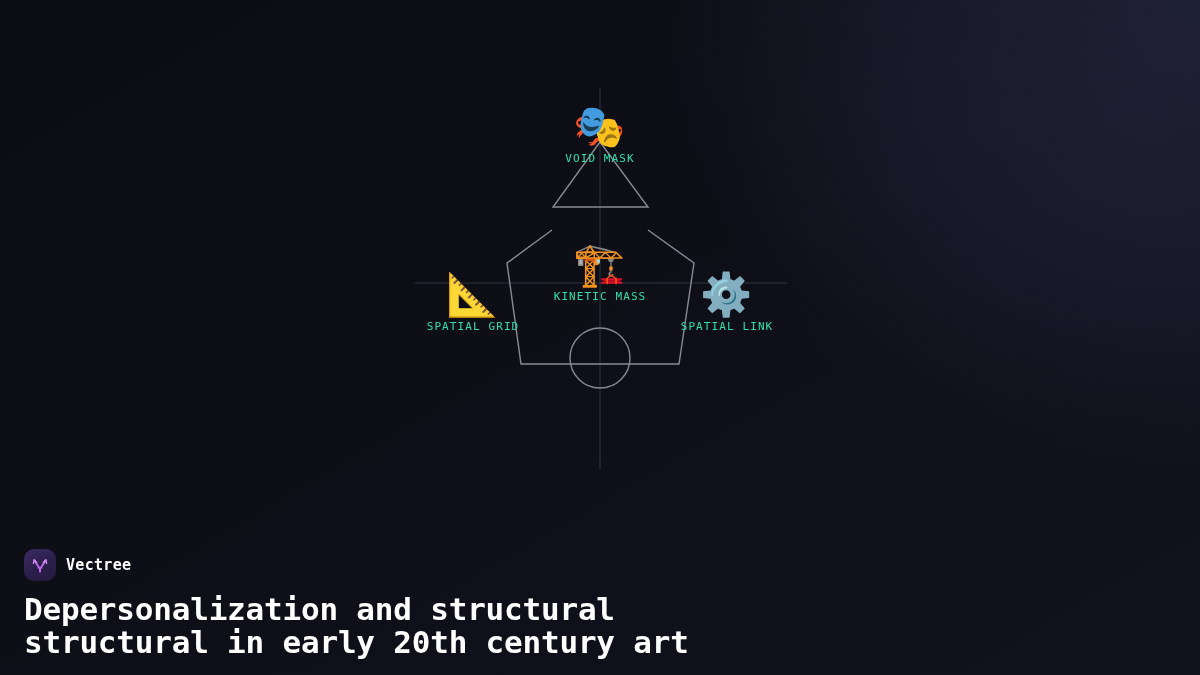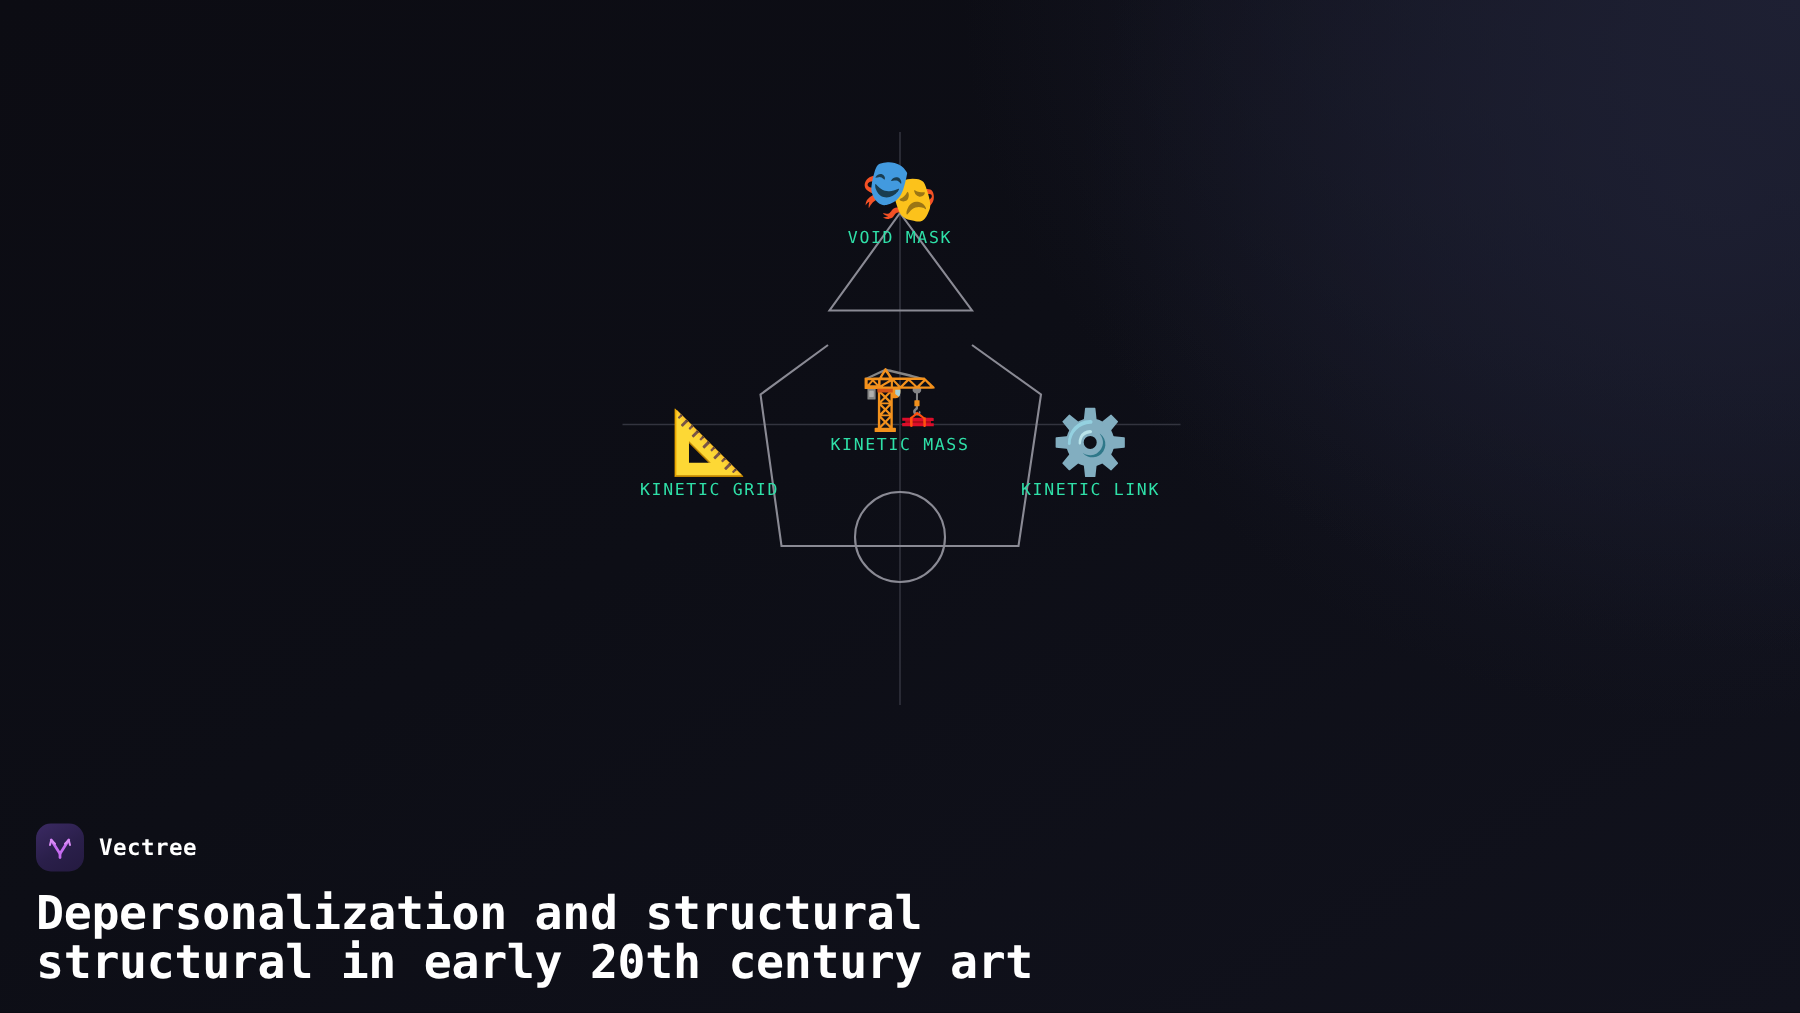--- a/index.html
+++ b/index.html
@@ -125,26 +125,26 @@
       <div class="node-label">VOID MASK</div>
     </div>
 
     <div class="node" style="left:600px; top:242px;">
       <div class="node-icon">🏗️</div>
       <div class="node-label">KINETIC MASS</div>
     </div>
 
     <div class="node" style="left:473px; top:272px;">
       <div class="node-icon">📐</div>
-      <div class="node-label">KINETIC GRID</div>
+      <div class="node-label">SPATIAL GRID</div>
     </div>
 
     <div class="node" style="left:727px; top:272px;">
       <div class="node-icon">⚙️</div>
-      <div class="node-label">KINETIC LINK</div>
+      <div class="node-label">SPATIAL LINK</div>
     </div>
   </div>
 
   <div id="footer">
 
     <div id="brand">
       <div id="brand-badge">
         <svg width="20" height="20" viewBox="0 0 24 24" xmlns="http://www.w3.org/2000/svg">
           <path d="M5 6 L12 17 L19 6" fill="none" stroke="#c56cf0" stroke-width="2.2" stroke-linecap="round" stroke-linejoin="round"></path>
           <path d="M5 6 L4 10 M5 6 L8 9" fill="none" stroke="#d98cf5" stroke-width="1.6" stroke-linecap="round"></path>

